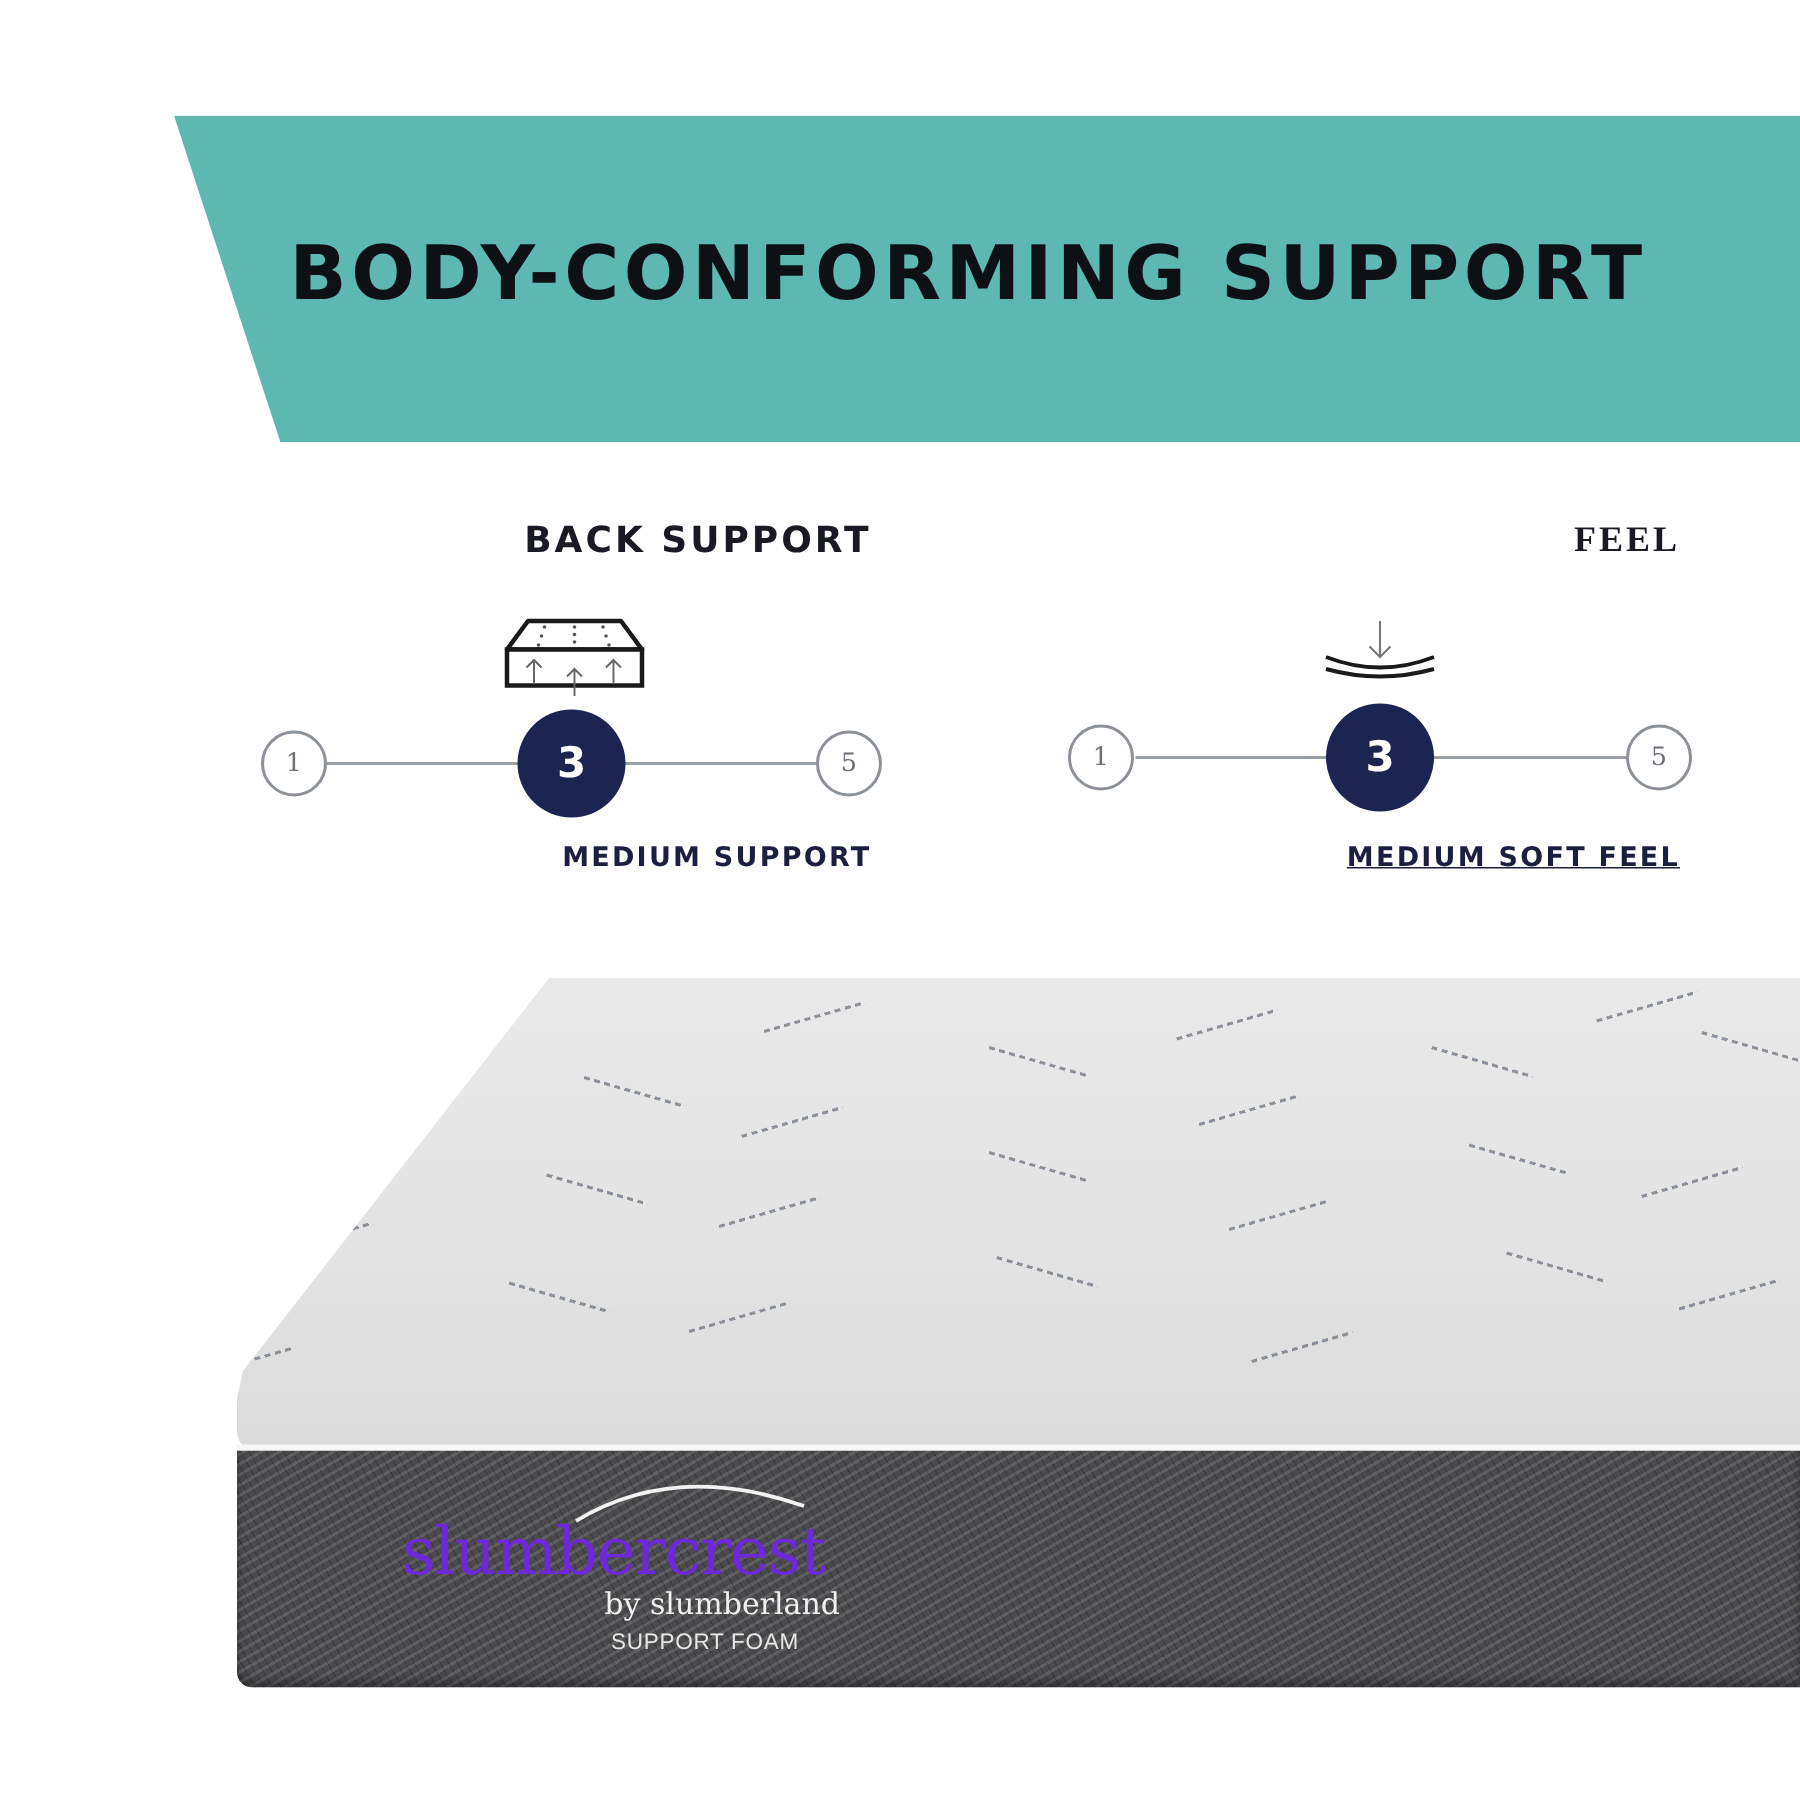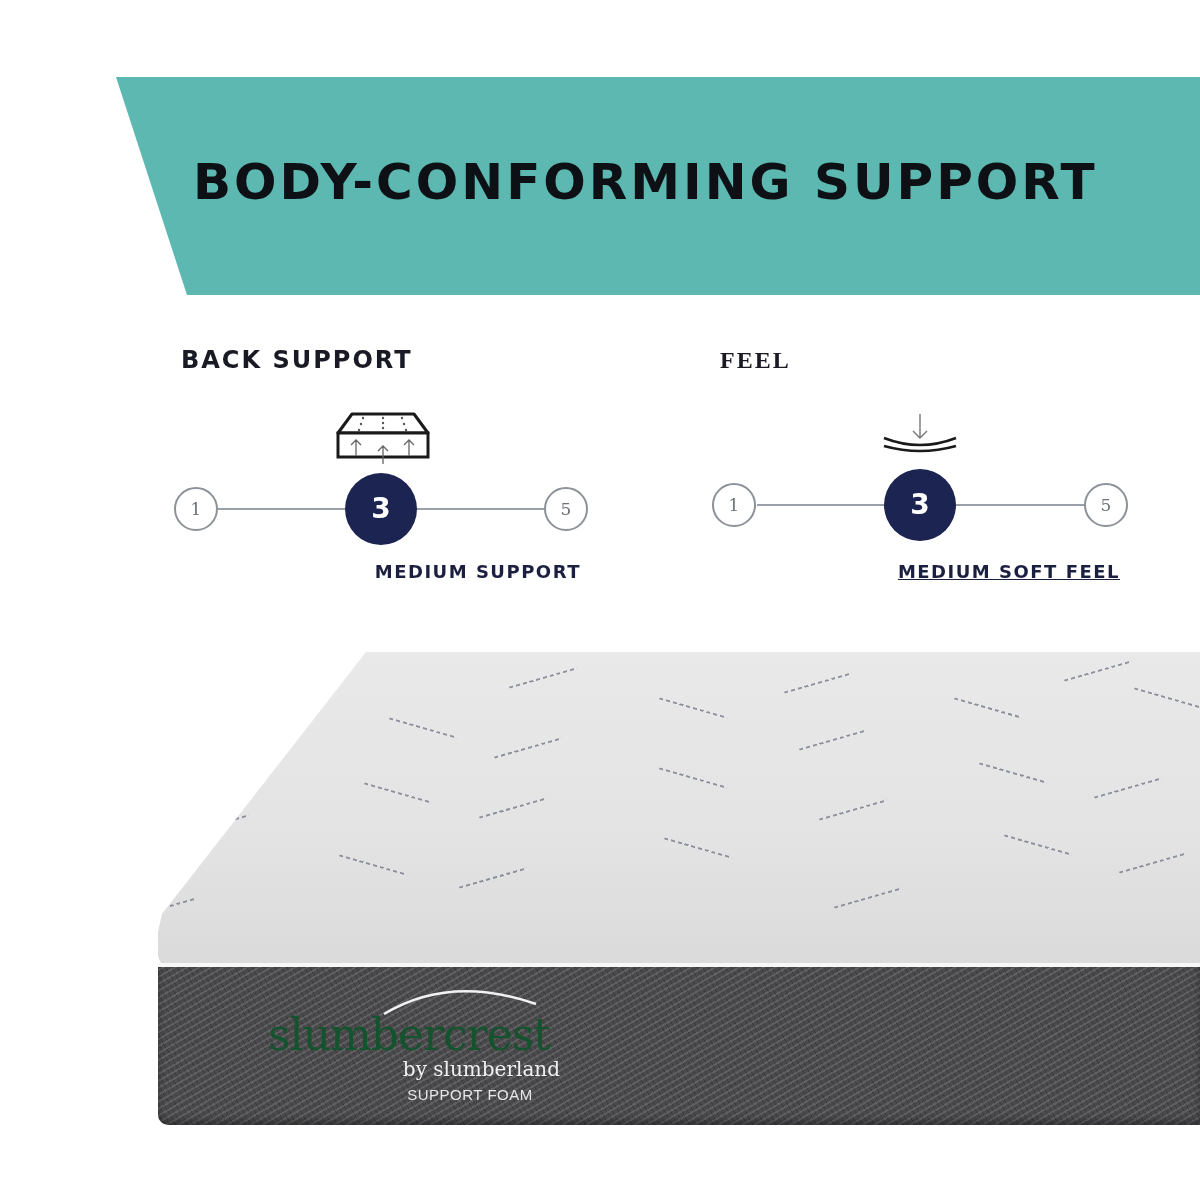--- a/index.html
+++ b/index.html
@@ -13,21 +13,21 @@
       background: #5cb8b0;
       clip-path: polygon(0 0, 100% 0, 100% 100%, 71px 100%);
     }
     .banner-title {
       position: absolute; left: 193px; top: 150px; width: 1000px;
       font-size: 50px; font-weight: bold; letter-spacing: 3px;
       color: #0d1116; white-space: nowrap; line-height: 64px;
     }
     .section-title {
       position: absolute; font-size: 24px; font-weight: bold; letter-spacing: 2px;
-      color: #1a1a24; text-align: left; width: 400px; line-height: 30px;
+      color: #1a1a24; text-align: right; width: 400px; line-height: 30px;
     }
     .scale-line {
       position: absolute; height: 2px; background: #9aa0a8;
     }
     .small-circle {
       position: absolute; width: 44px; height: 44px; border-radius: 50%;
       border: 2px solid #8d9299; background: #fff; box-sizing: border-box;
       font-family: "DejaVu Serif", "Liberation Serif", serif;
       font-size: 17px; color: #6c7078; text-align: center; line-height: 40px;
     }
@@ -63,21 +63,21 @@
     }
     .pattern-mark {
       position: absolute; height: 2px; width: 70px;
       background: repeating-linear-gradient(90deg, #6d7480 0 4px, rgba(0,0,0,0) 4px 7px);
       opacity: 0.75;
     }
     .logo-arc { position: absolute; left: 380px; top: 982px; }
     .logo-main {
       position: absolute; left: 268px; top: 1010px; width: 300px;
       font-family: "DejaVu Serif", "Liberation Serif", serif;
-      font-size: 44px; color: #14532d; line-height: 50px; letter-spacing: -1px;
+      font-size: 44px; color: #6d28d9; line-height: 50px; letter-spacing: -1px;
     }
     .logo-by {
       position: absolute; left: 380px; top: 1057px; width: 180px; text-align: right;
       font-family: "DejaVu Serif", "Liberation Serif", serif;
       font-size: 20px; color: #f0f0f0; line-height: 24px;
     }
     .logo-sub {
       position: absolute; left: 400px; top: 1085px; width: 140px; text-align: center;
       font-family: "Liberation Sans", sans-serif;
       font-size: 15px; color: #e6e6e6; line-height: 20px; letter-spacing: 0.5px;

